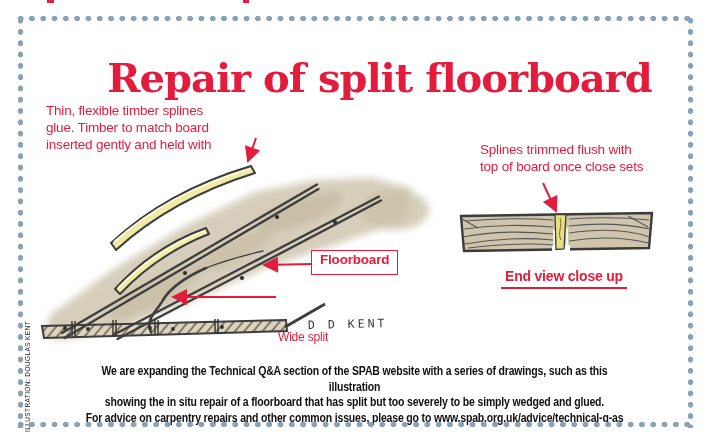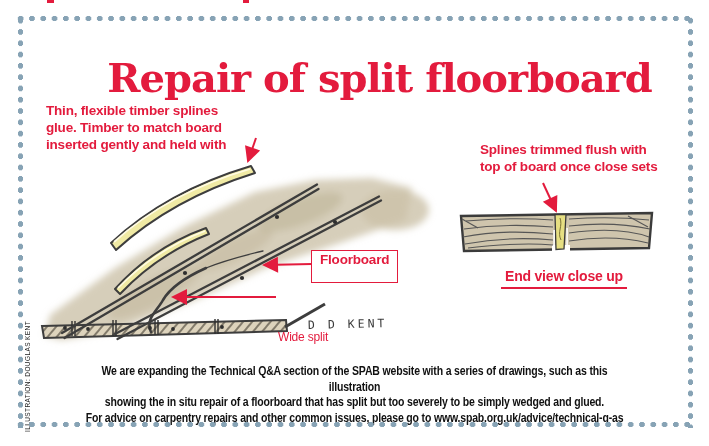--- a/index.html
+++ b/index.html
@@ -18,32 +18,32 @@
   .crop-mark{position:absolute;top:0;height:3px;background:#e31b3d;z-index:7;}
   .crop-a{left:47px;width:7px;} .crop-b{left:243px;width:6px;}
 
   .page-title{
     position:absolute;left:70px;right:20px;top:30px;z-index:3;
     text-align:center;color:#e31b3d;
     font-family:"DejaVu Serif",serif;font-weight:700;font-size:40px;line-height:1.05;
     letter-spacing:-1px;
   }
   .note{
-    position:absolute;z-index:3;color:#e31b3d;font-weight:700;
+    position:absolute;z-index:3;color:#e31b3d;font-weight:400;
     font-size:13.5px;line-height:17.2px;letter-spacing:-0.2px;
   }
   .note-left{left:46px;top:102px;}
   .note-right{left:480px;top:141px;}
 
   .drawing-svg{position:absolute;left:0;top:0;z-index:1;}
 
   .fb-label{
     position:absolute;left:311px;top:250px;z-index:4;background:#fff;
     border:1.5px solid #e31b3d;color:#e31b3d;font-weight:700;font-size:13.5px;
-    padding:1px 8px 15px 8px;letter-spacing:-0.2px;
+    padding:1px 8px 7px 8px;letter-spacing:-0.2px;
   }
   .ws-label{
     position:absolute;left:278px;top:285px;z-index:4;
     color:#e31b3d;font-weight:400;font-size:12px;letter-spacing:-0.2px;margin-top:45px;
   }
   .ev-label{
     position:absolute;left:501px;top:268px;z-index:4;
     color:#e31b3d;font-weight:700;font-size:14px;letter-spacing:-0.2px;
     border-bottom:2px solid #e31b3d;padding:0 4px 3px 4px;
   }

